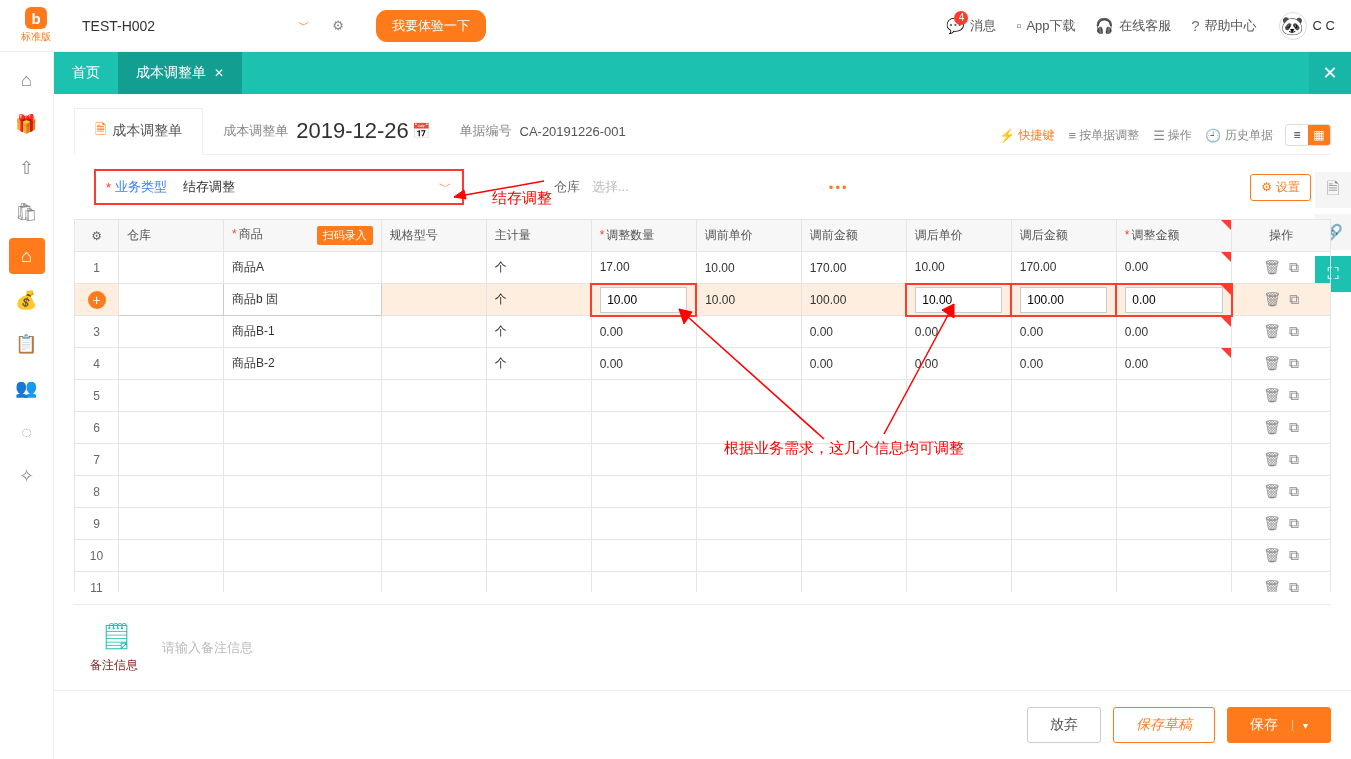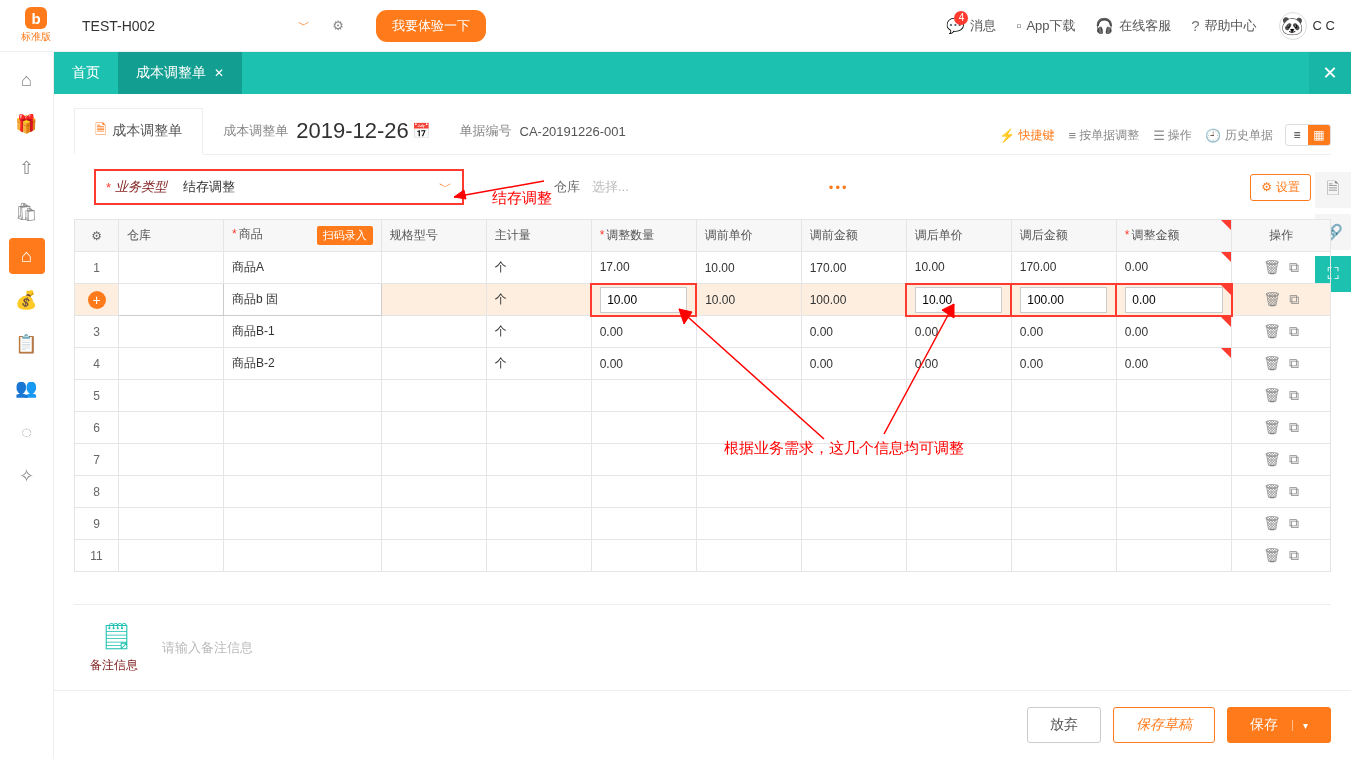--- a/index.html
+++ b/index.html
@@ -54,21 +54,21 @@
   .doc-actions .act.orange { color:#ff7a1a;}
   .doc-actions .ico { margin-right:3px; font-size:13px;}
   .view-toggle { margin-left:12px; display:flex; border:1px solid #ddd; border-radius:3px; overflow:hidden;}
   .view-toggle div { width:22px; height:20px; display:flex; align-items:center; justify-content:center; font-size:12px; cursor:pointer;}
   .view-toggle .on { background:#ff7a1a; color:#fff;}
   
   
   .filter-row { padding: 14px 20px; display:flex; align-items:center; position:relative;}
   .biz-type { width:370px; height:36px; border:2px solid #ff3b30; display:flex; align-items:center; padding:0 10px; }
   .biz-type .star { color:#ff3b30; margin-right:4px;}
-  .biz-type .lbl { color:#7f1d1d; margin-right:16px;font-style:italic;}
+  .biz-type .lbl { color:#3b82f6; margin-right:16px;}
   .biz-type .val { flex:1; color:#333;}
   .biz-type .chev { color:#ff7a1a;}
   .warehouse-filter { margin-left: 90px; display:flex; align-items:center;}
   .warehouse-filter .lbl { color:#666; margin-right:12px;}
   .warehouse-filter .ph { color:#bbb;}
   .more-dots { margin-left: 200px; color:#ff7a1a; letter-spacing:2px; cursor:pointer;}
   .settings-btn { margin-left:auto; border:1px solid #ff7a1a; color:#ff7a1a; padding:4px 10px; border-radius:3px; font-size:12px; display:flex; align-items:center; cursor:pointer;}
   .settings-btn .ico { margin-right:4px;}
   
   
@@ -397,20 +397,34 @@
               <td></td>
               <td></td>
               <td></td>
               <td></td>
               <td></td>
               <td></td>
               <td></td>
               <td class="ops"><span>🗑</span><span>⧉</span></td>
             </tr>
             <tr>
+              <td class="num-col">10</td>
+              <td></td>
+              <td></td>
+              <td></td>
+              <td></td>
+              <td></td>
+              <td></td>
+              <td></td>
+              <td></td>
+              <td></td>
+              <td></td>
+              <td class="ops"><span>🗑</span><span>⧉</span></td>
+            </tr>
+            <tr>
               <td class="num-col">11</td>
               <td></td>
               <td></td>
               <td></td>
               <td></td>
               <td></td>
               <td></td>
               <td></td>
               <td></td>
               <td></td>

